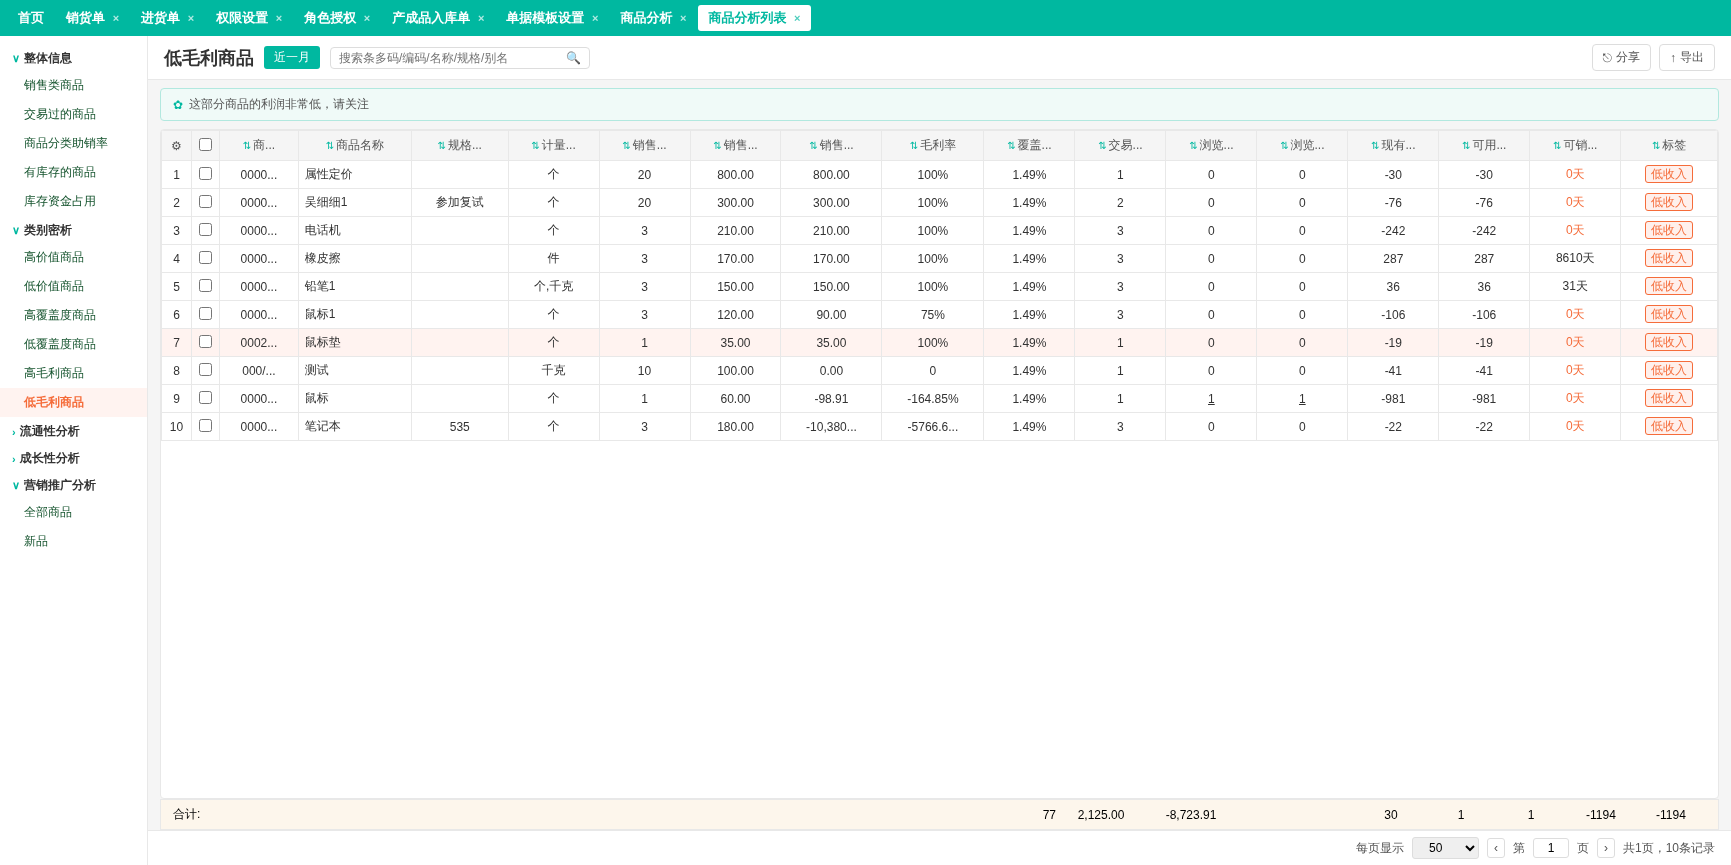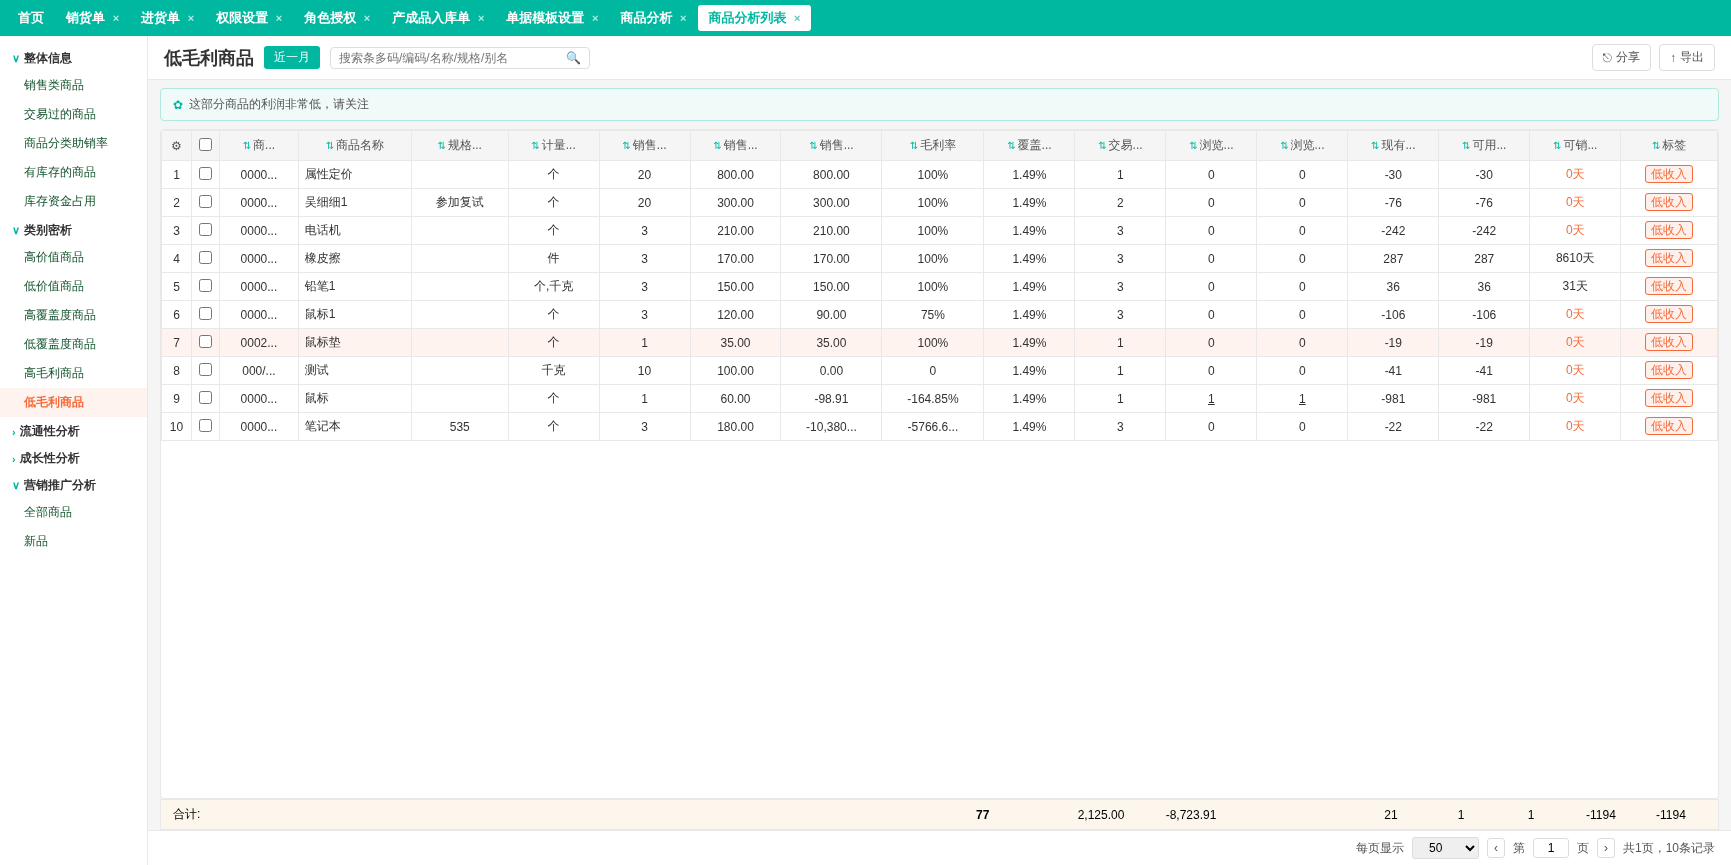--- a/index.html
+++ b/index.html
@@ -572,26 +572,26 @@
       <td class="red-text">0天</td>
       <td><span class="tag-badge">低收入</span></td>
     </tr>
           </tbody>
       </table>
     </div>
 
     <div style="background:#fdf6ec; border: 1px solid #e8e8e8; margin: 0 12px; padding: 6px 12px; display:flex; gap:0; font-size:12px; align-items:center;">
       <span style="min-width:200px;">合计:</span>
       <span style="flex:1;"></span>
-      <span style="width:80px; text-align:left;font-weight:bold;">77</span>
+      <span style="width:80px; text-align:right;">77</span>
       <span style="width:90px; text-align:center;">2,125.00</span>
       <span style="width:90px; text-align:center;">-8,723.91</span>
       <span style="width:60px;"></span>
       <span style="width:60px;"></span>
-      <span style="width:70px; text-align:center;">21</span>
+      <span style="width:70px; text-align:center;">30</span>
       <span style="width:70px; text-align:center;">1</span>
       <span style="width:70px; text-align:center;">1</span>
       <span style="width:70px; text-align:center;">-1194</span>
       <span style="width:70px; text-align:center;">-1194</span>
     </div>
 
     <div class="pagination-bar">
       <span>每页显示</span>
       <select>
         <option>50</option>

